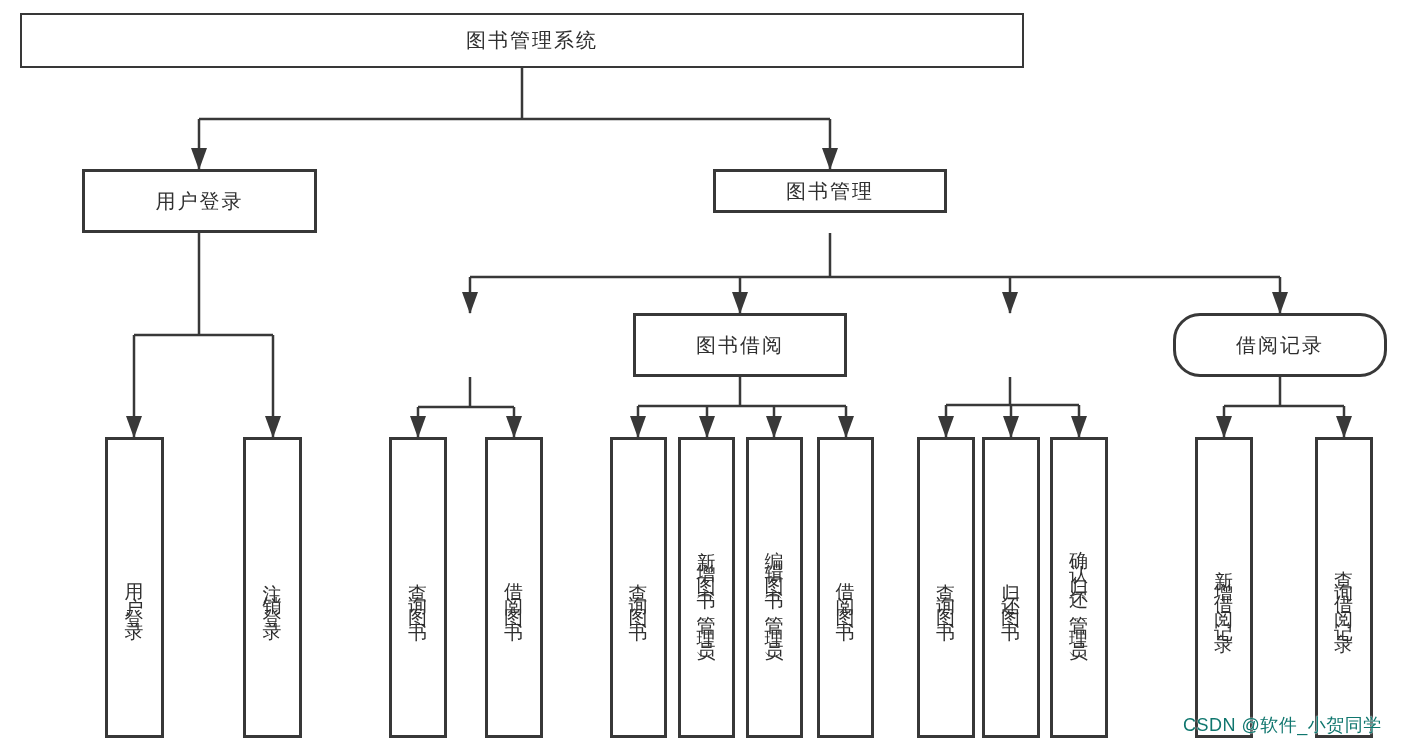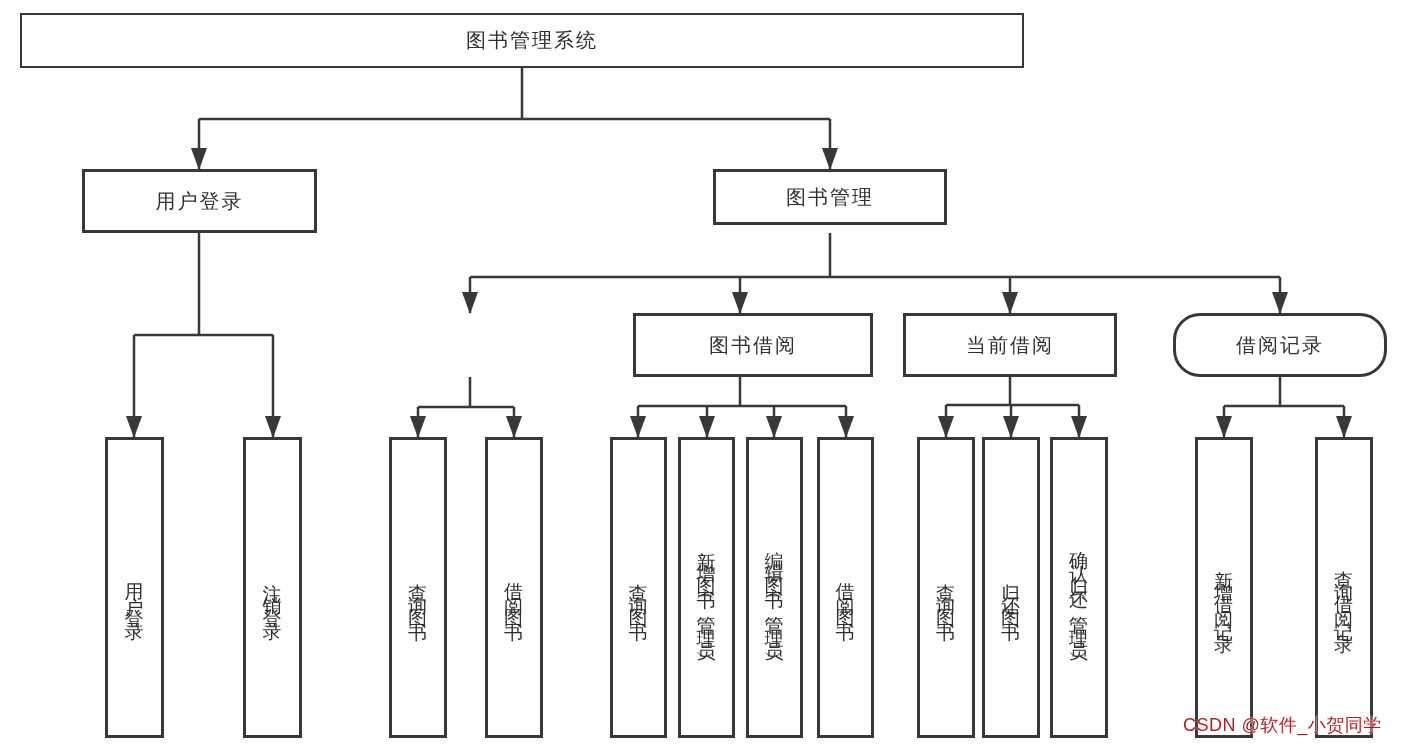--- a/index.html
+++ b/index.html
@@ -50,21 +50,21 @@
     color: #2f2f2f;
     margin-bottom: -13px;
   }
   #watermark {
     position: absolute;
     left: 1183px;
     top: 713px;
     z-index: 5;
     font-size: 18px;
     letter-spacing: 0.5px;
-    color: #b91c1c;
+    color: #0f766e;
     white-space: nowrap;
     text-shadow: 0 0 2px #ffffff, 0 0 1px #ffffff;
   }
 </style>
 </head>
 <body>
 
 <div id="stage">
 
   <svg id="connectors" viewBox="0 0 1405 747" xmlns="http://www.w3.org/2000/svg">
@@ -122,29 +122,26 @@
     </g>
   </svg>
 
   <div class="box hbox rootbox" style="left:20px; top:13px; width:1004px; height:55px;">
     <span>图书管理系统</span>
   </div>
 
   <div class="box hbox" style="left:82px; top:169px; width:235px; height:64px;">
     <span>用户登录</span>
   </div>
-  <div class="box hbox" style="left:713px; top:169px; width:234px; height:56px;text-align:right;">
+  <div class="box hbox" style="left:713px; top:169px; width:234px; height:44px;text-align:right;">
     <span>图书管理</span>
   </div>
 
-  <div class="box hbox" style="left:633px; top:313px; width:240px; height:64px;text-align:right;">
+  <div class="box hbox" style="left:633px; top:313px; width:214px; height:64px;text-align:right;">
     <span>图书借阅</span>
-  </div>
-  <div class="box hbox" style="left:903px; top:313px; width:214px; height:64px;">
-    <span>当前借阅</span>
   </div>
   <div class="box hbox" style="left:1173px; top:313px; width:214px; height:64px;border-radius:27px;">
     <span>借阅记录</span>
   </div>
 
   <div class="box leaf" style="left:105px; top:437px; width:59px; height:301px;">
     <span class="vtext">用户登录</span>
   </div>
   <div class="box leaf" style="left:243px; top:437px; width:59px; height:301px;">
     <span class="vtext">注销登录</span>

